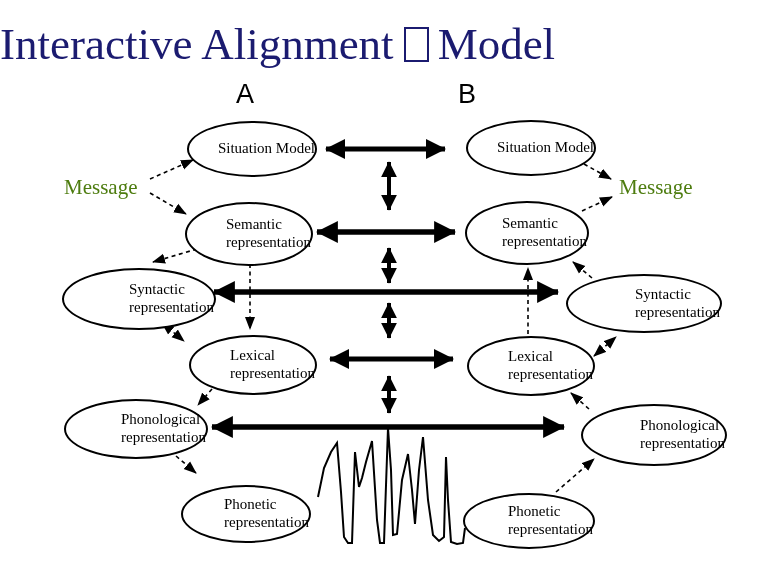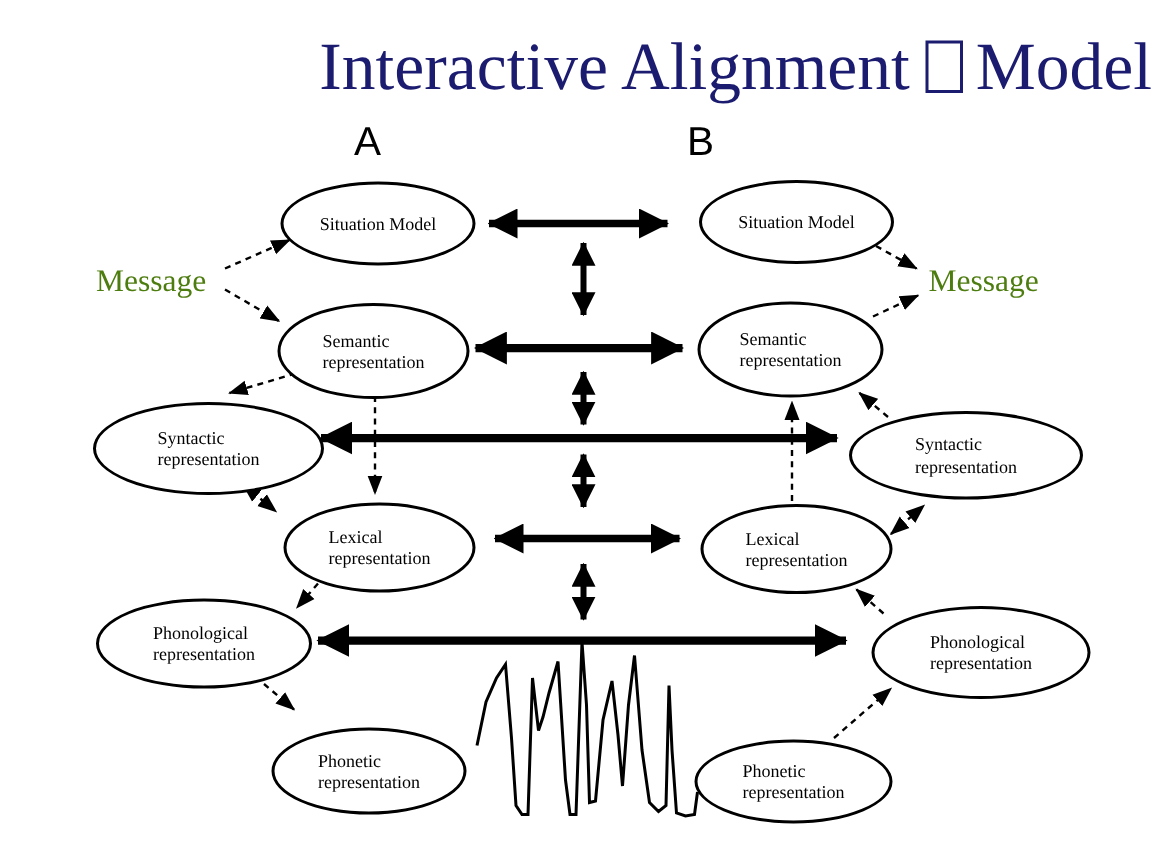--- a/index.html
+++ b/index.html
@@ -1,28 +1,28 @@
 <!DOCTYPE html>
 <html><head>
 <meta charset="utf-8">
 <style>
   html,body{margin:0;padding:0;background:#fff;}
   .stage{position:relative;width:768px;height:576px;background:#fff;overflow:hidden;
          font-family:"Liberation Serif",serif;}
-  .title{position:absolute;top:18px;left:0;width:768px;text-align:right;
+  .title{position:absolute;top:18px;left:0;width:768px;text-align:left;
          font-family:"Liberation Serif",serif;font-size:45px;font-weight:400;
          color:#1b1b70;white-space:nowrap;}
   .tofu{display:inline-block;width:21px;height:31px;border:2px solid #1b1b70;
         margin:0 9px 0 10px;vertical-align:-3px;}
   .speaker{position:absolute;width:40px;text-align:center;
            font-family:"Liberation Sans",sans-serif;font-size:27px;color:#000;}
   .message{position:absolute;font-family:"Liberation Serif",serif;font-size:21px;color:#4d7c0f;}
   .node{position:absolute;border:2px solid #000;border-radius:50%;background:#fff;
-        display:flex;align-items:center;justify-content:center;
-        font-size:12px;line-height:1.18;color:#000;}
+        display:flex;align-items:center;justify-content:flex-end;
+        font-size:15px;line-height:1.18;color:#000;}
   .node .lines{text-align:left;}
   .node.ctr .lines{text-align:center;}
   svg.layer{position:absolute;left:0;top:0;}
   .solid{stroke:#000;fill:none;}
   .dashed{stroke:#000;stroke-width:1.6;stroke-dasharray:4 3.5;fill:none;}
   .wave{stroke:#000;stroke-width:2;fill:none;stroke-linejoin:miter;}
 </style>
 </head>
 <body>
 

